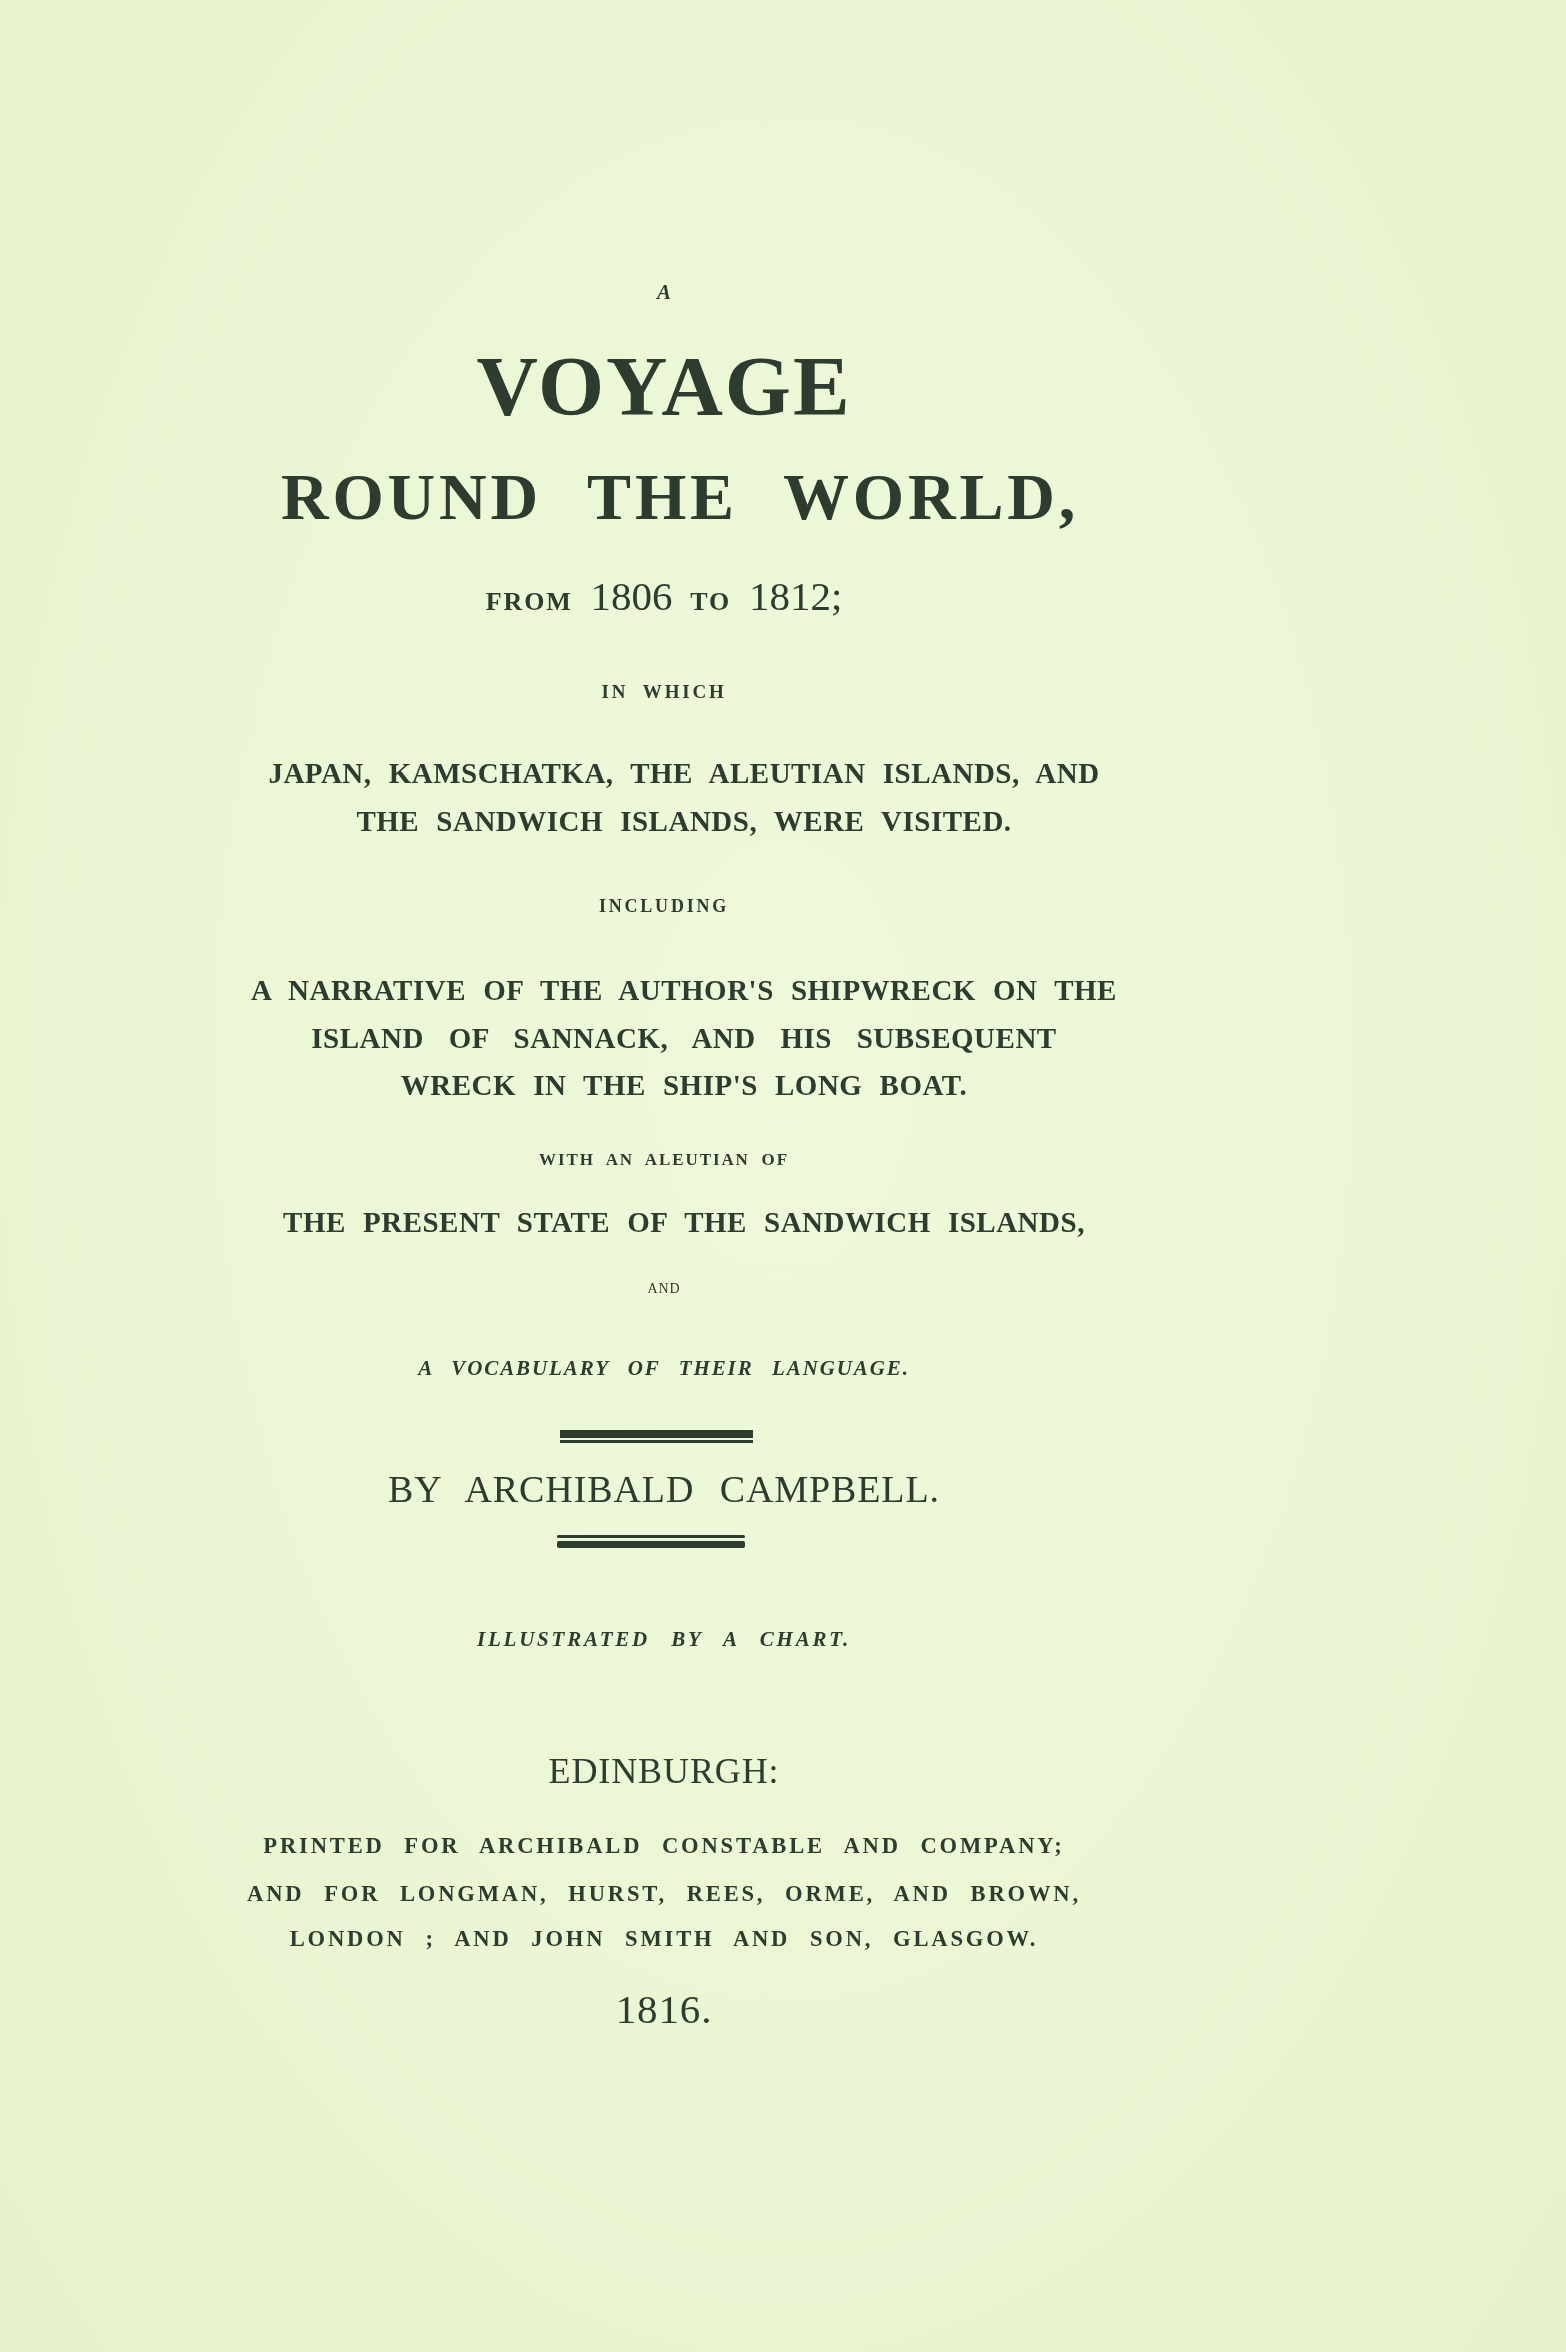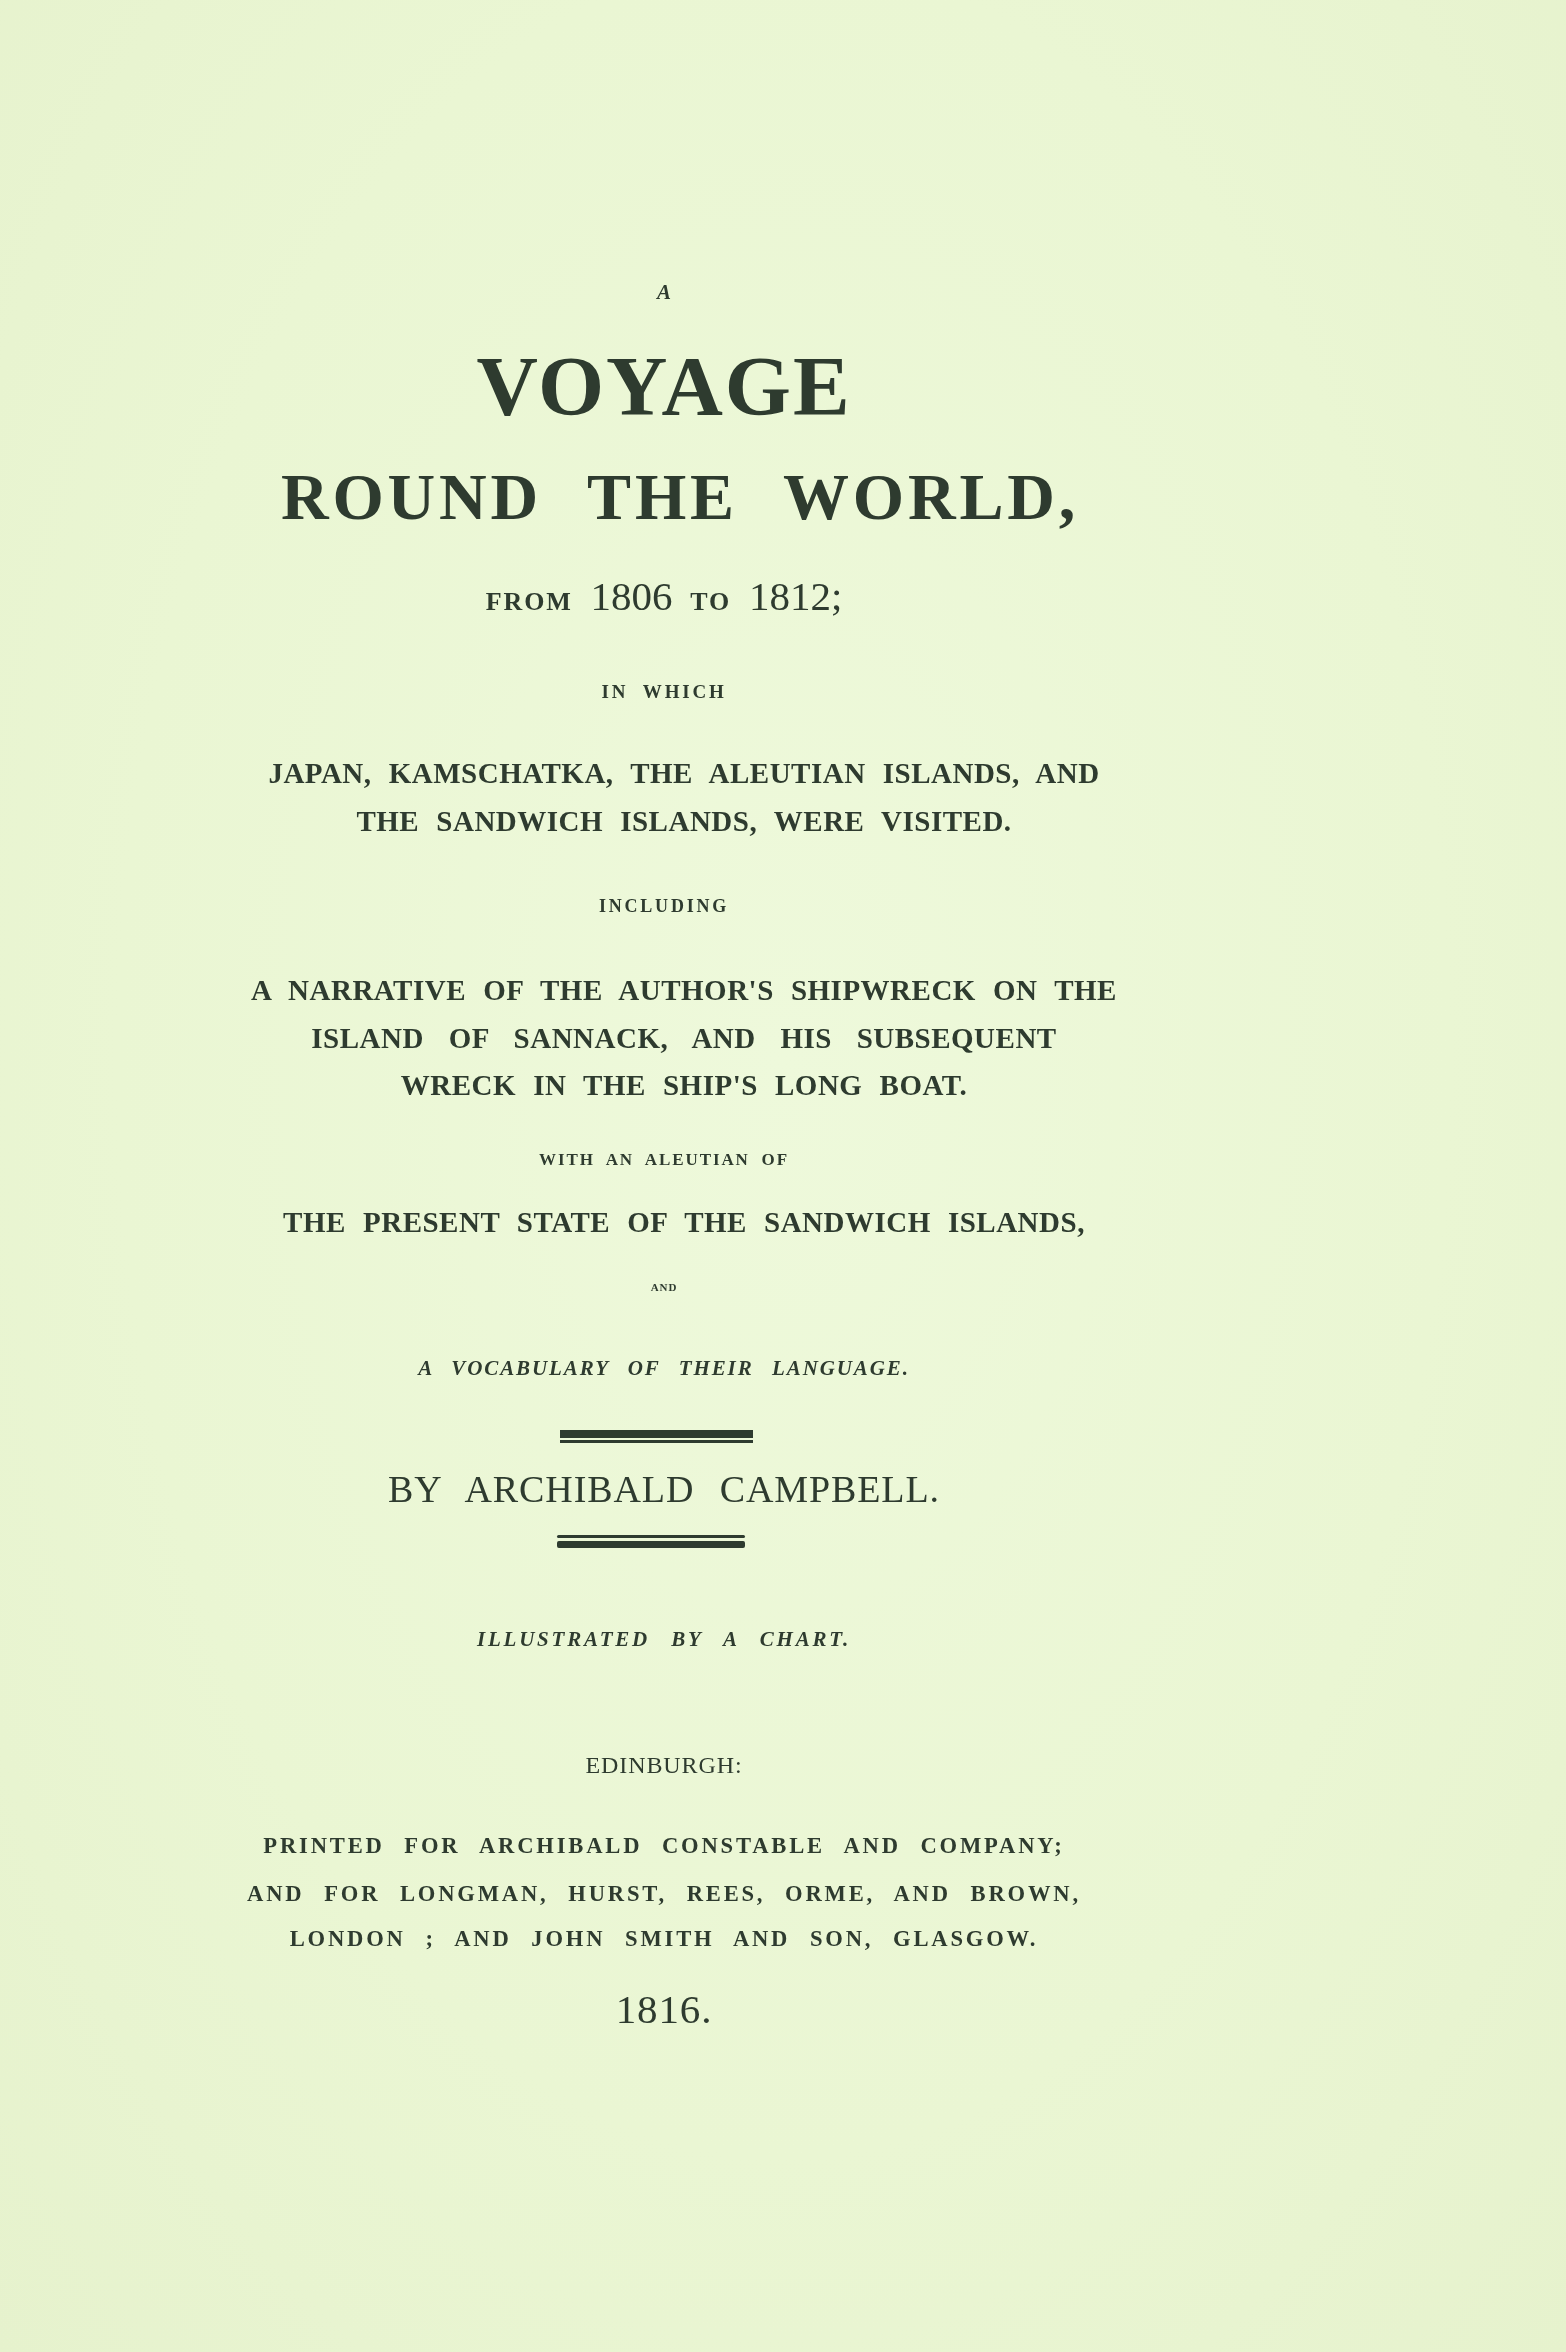--- a/index.html
+++ b/index.html
@@ -29,36 +29,36 @@
   .inwhich { top: 682px; font-size: 19px; font-weight: bold; letter-spacing: 2.8px; word-spacing: 7.5px; }
   .med { font-size: 29px; font-weight: bold; word-spacing: 9.4px; letter-spacing: 0.5px; padding-left: 20px; }
   .l-japan { top: 759px; }
   .l-sand { top: 807px; }
   .including { top: 897px; font-size: 18px; font-weight: bold; letter-spacing: 2.8px; }
   .l-narr { top: 976px; }
   .l-island { top: 1024px; word-spacing: 17px; }
   .l-wreck { top: 1071px; }
   .withac { top: 1151px; font-size: 17px; font-weight: bold; letter-spacing: 1.9px; word-spacing: 5.6px; }
   .l-present { top: 1208px; }
-  .and { top: 1282px; font-size: 11px; font-weight: bold; letter-spacing: 0.9px; }
+  .and { top: 1282px; font-size: 14px; font-weight: normal; letter-spacing: 0.9px; }
   .vocab { top: 1358px; font-size: 21px; font-weight: bold; font-style: italic; letter-spacing: 1.9px; word-spacing: 11.3px; }
 
   .rule {
     position: absolute; left: 560px; width: 193px;
   }
   .rule-top { top: 1430px; }
   .rule-top .thick { height: 7.5px; background: #2e3b2f; }
   .rule-top .thin { height: 2.8px; background: #2e3b2f; margin-top: 2.8px; }
   .rule-bot { top: 1535px; left: 557px; width: 188px; }
   .rule-bot .thin { height: 2.8px; background: #2e3b2f; border-radius: 1.9px; }
   .rule-bot .thick { height: 7.5px; background: #2e3b2f; margin-top: 2.8px; border-radius: 1.9px; }
 
   .byline { top: 1470px; font-size: 38px; word-spacing: 15px; letter-spacing: 0.9px; }
   .illus { top: 1629px; font-size: 21px; font-style: italic; font-weight: bold; letter-spacing: 2.8px; word-spacing: 13px; }
-  .edin { top: 1753px; font-size: 24px; letter-spacing: 0.9px; }
+  .edin { top: 1753px; font-size: 36px; letter-spacing: 0.9px; }
   .imprint { font-size: 22.6px; font-weight: bold; letter-spacing: 2.8px; word-spacing: 11.3px; }
   .l-printed { top: 1835px; }
   .l-andfor { top: 1883px; }
   .l-london { top: 1928px; }
   .year { top: 1989px; font-size: 41px; letter-spacing: 0.9px; }
 </style>
 </head>
 <body>
 
 <div class="page">

